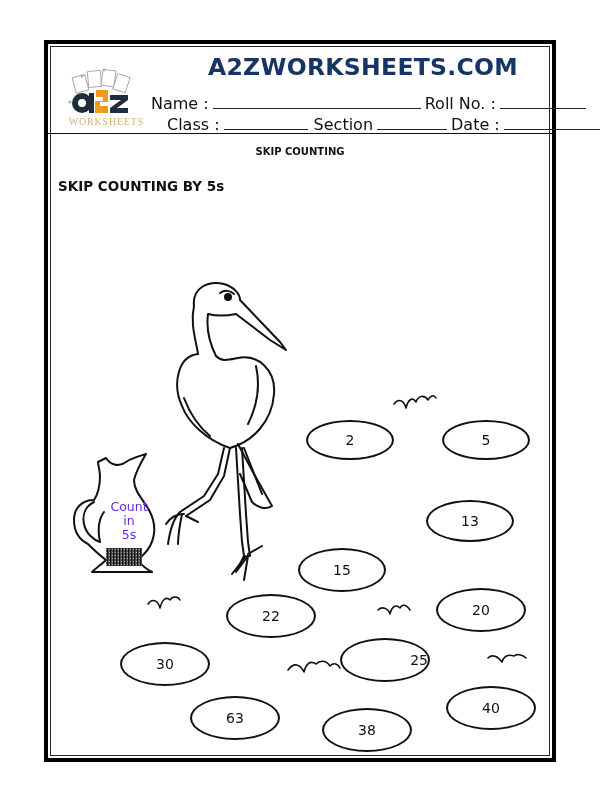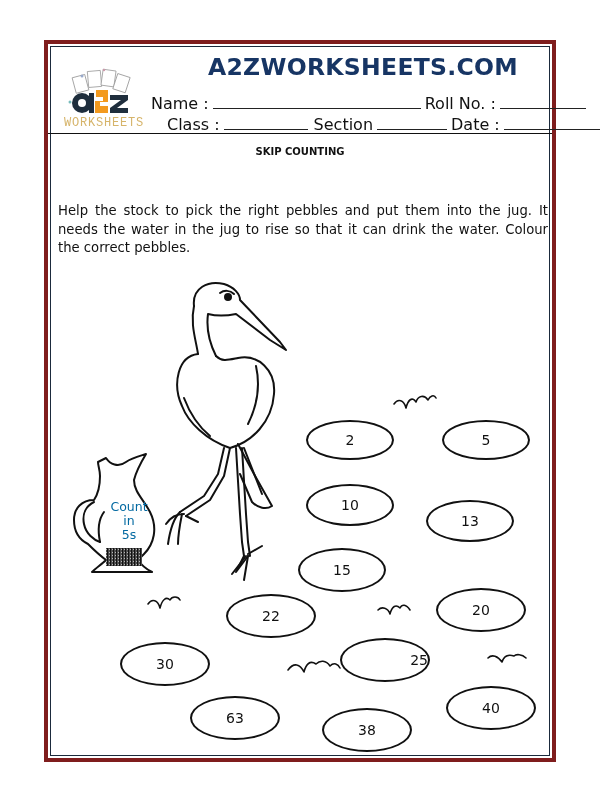--- a/index.html
+++ b/index.html
@@ -1,37 +1,37 @@
 <!DOCTYPE html>
 <html><head>
 <meta charset="utf-8">
 <style>
   * { box-sizing: border-box; margin: 0; padding: 0; }
   html, body { width: 600px; height: 800px; background: #ffffff; overflow: hidden; }
   body { font-family: "DejaVu Sans", "Liberation Sans", sans-serif; color: #111; position: relative; }
 
   .frame {
     position: absolute; left: 44px; top: 40px; width: 512px; height: 722px;
-    border: 4px solid #7f1d1d;
+    border: 4px solid #000000;
   }
   .frame-inner {
     position: absolute; left: 2px; top: 2px; right: 2px; bottom: 2px;
     border: 1px solid #1b2a3c;
   }
 
   .header { position: absolute; left: 0; top: 0; right: 0; height: 90px; border-bottom: 1.5px solid #111; }
   .site-title {
     position: absolute; left: 145px; top: 9px; width: 340px; text-align: center;
     font-family: "DejaVu Sans", sans-serif; font-weight: bold; font-size: 23.5px; letter-spacing: 0.3px;
     color: #173564;
   }
   .logo { position: absolute; left: 12px; top: 24px; width: 84px; height: 62px; }
   .logo-word {
     position: absolute; left: 0; top: 48px; width: 84px; text-align: right;
-    font-family: Liberation Mono, monospace; font-size: 12px; letter-spacing: 0.8px; color: #d6b46a;
+    font-family: Liberation Serif, serif; font-size: 10px; letter-spacing: 0.8px; color: #d6b46a;
   }
   .field-row { position: absolute; left: 103px; font-size: 16px; color: #111; display: flex; align-items: baseline; white-space: nowrap; }
   .field-row.r1 { top: 50px; }
   .field-row.r2 { top: 71px; margin-left: 16px; }
   .line { display: inline-block; border-bottom: 1px solid #222; height: 10px; margin: 0 4px; }
 
   .ws-title {
     position: absolute; top: 102px; left: 0; right: 0; text-align: center;
     font-weight: bold; font-size: 10px;
   }
@@ -42,21 +42,21 @@
   }
 
   .art { position: absolute; left: 0; top: 0; width: 512px; height: 722px; pointer-events: none; }
   .pebble {
     position: absolute; border: 2.5px solid #111; border-radius: 50%;
     display: flex; align-items: center; justify-content: center;
     font-family: "DejaVu Sans", sans-serif; font-size: 14px; font-weight: normal; color: #111;
     background: #fff;
   }
   .jug-text {
-    position: absolute; text-align: center; font-size: 12.5px; line-height: 14px; color: #0369a1;
+    position: absolute; text-align: center; font-size: 12.5px; line-height: 14px; color: #6d28d9;
   }
 </style>
 </head>
 <body>
 
 <div class="frame">
   <div class="frame-inner"></div>
 
   <div class="header">
     <div class="site-title">A2ZWORKSHEETS.COM</div>
@@ -95,21 +95,21 @@
       <span>Class :</span>
       <span class="line" style="width:84px"></span>
       <span style="margin-left:2px">Section</span>
       <span class="line" style="width:70px"></span>
       <span>Date :</span>
       <span class="line" style="width:98px"></span>
     </div>
   </div>
 
   <div class="ws-title">SKIP COUNTING</div>
-  <div class="instructions">Help the stock to pick the right pebbles and put them into the jug. It needs the water in the jug to rise so that it can drink the water. Colour the correct pebbles.</div>
+  <div class="ws-subtitle">SKIP COUNTING BY 5s</div>
 
   <svg class="art" viewBox="0 0 512 722" fill="none" stroke="#111" stroke-width="2" stroke-linecap="round" stroke-linejoin="round">
 
     <g>
       <path d="M146 262 C144 244 160 236 176 240 C186 243 192 250 192 256 L232 298 L238 306 L222 296 L188 270 C178 272 168 272 160 270 C158 285 162 300 168 312"></path>
       <path d="M146 262 C142 280 148 296 150 310"></path>
       <circle cx="180" cy="253" r="3" fill="#111"></circle>
       <path d="M172 249 C176 246 182 246 186 250"></path>
 
       <path d="M150 310 C130 312 124 340 134 362 C140 378 158 396 182 404 C204 398 224 378 226 350 C228 326 210 310 190 314 C180 316 174 318 168 312"></path>
@@ -164,23 +164,20 @@
     <div>in</div>
     <div>5s</div>
   </div>
 
   <div class="pebble" style="left:258px; top:376px; width:88px; height:40px;">
       <span>2</span>
     </div>
   <div class="pebble" style="left:394px; top:376px; width:88px; height:40px;">
       <span>5</span>
     </div>
-  <div class="pebble" style="left:258px; top:440px; width:88px; height:42px;">
-      <span>10</span>
-    </div>
   <div class="pebble" style="left:378px; top:456px; width:88px; height:42px;">
       <span>13</span>
     </div>
   <div class="pebble" style="left:250px; top:504px; width:88px; height:44px;">
       <span>15</span>
     </div>
   <div class="pebble" style="left:178px; top:550px; width:90px; height:44px;">
       <span>22</span>
     </div>
   <div class="pebble" style="left:388px; top:544px; width:90px; height:44px;">

